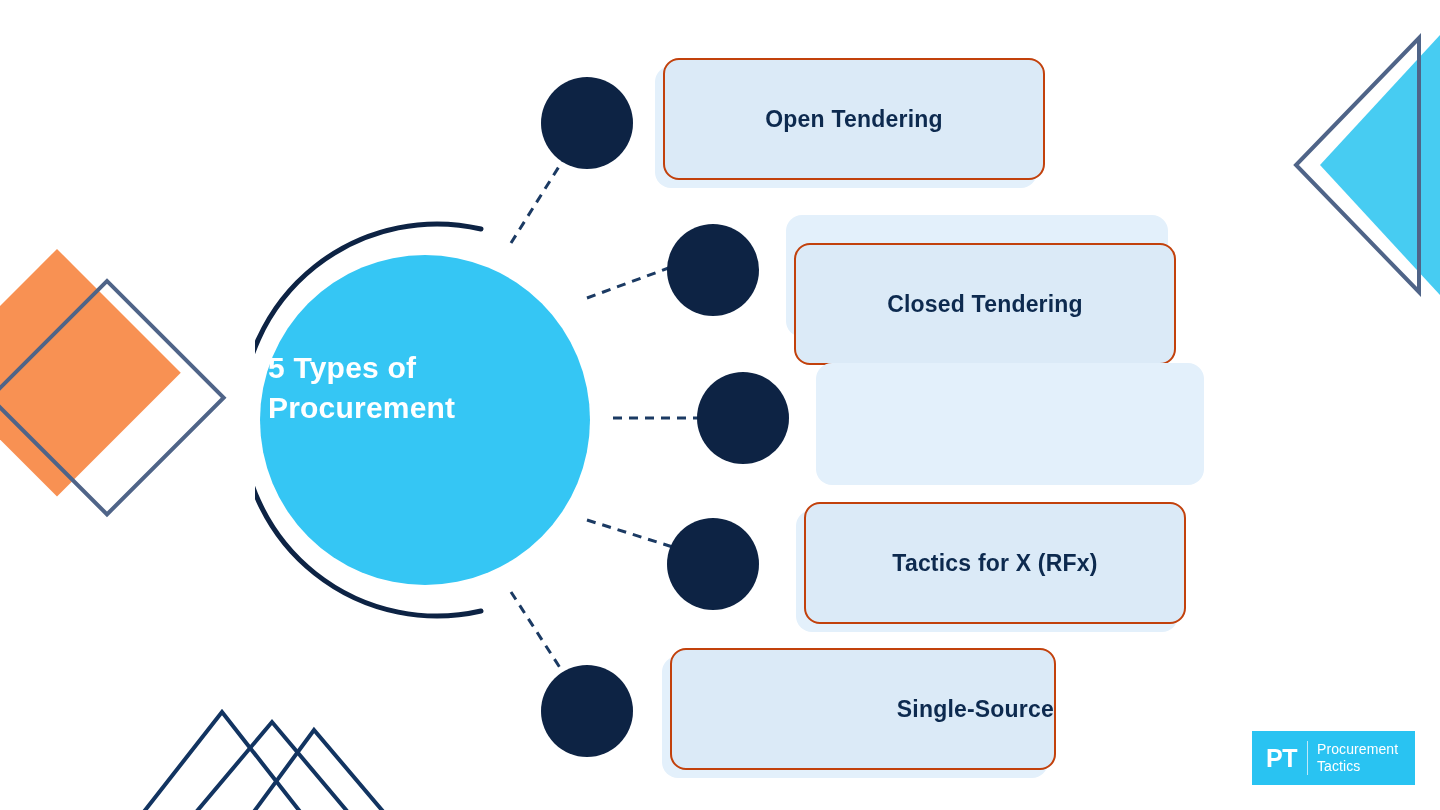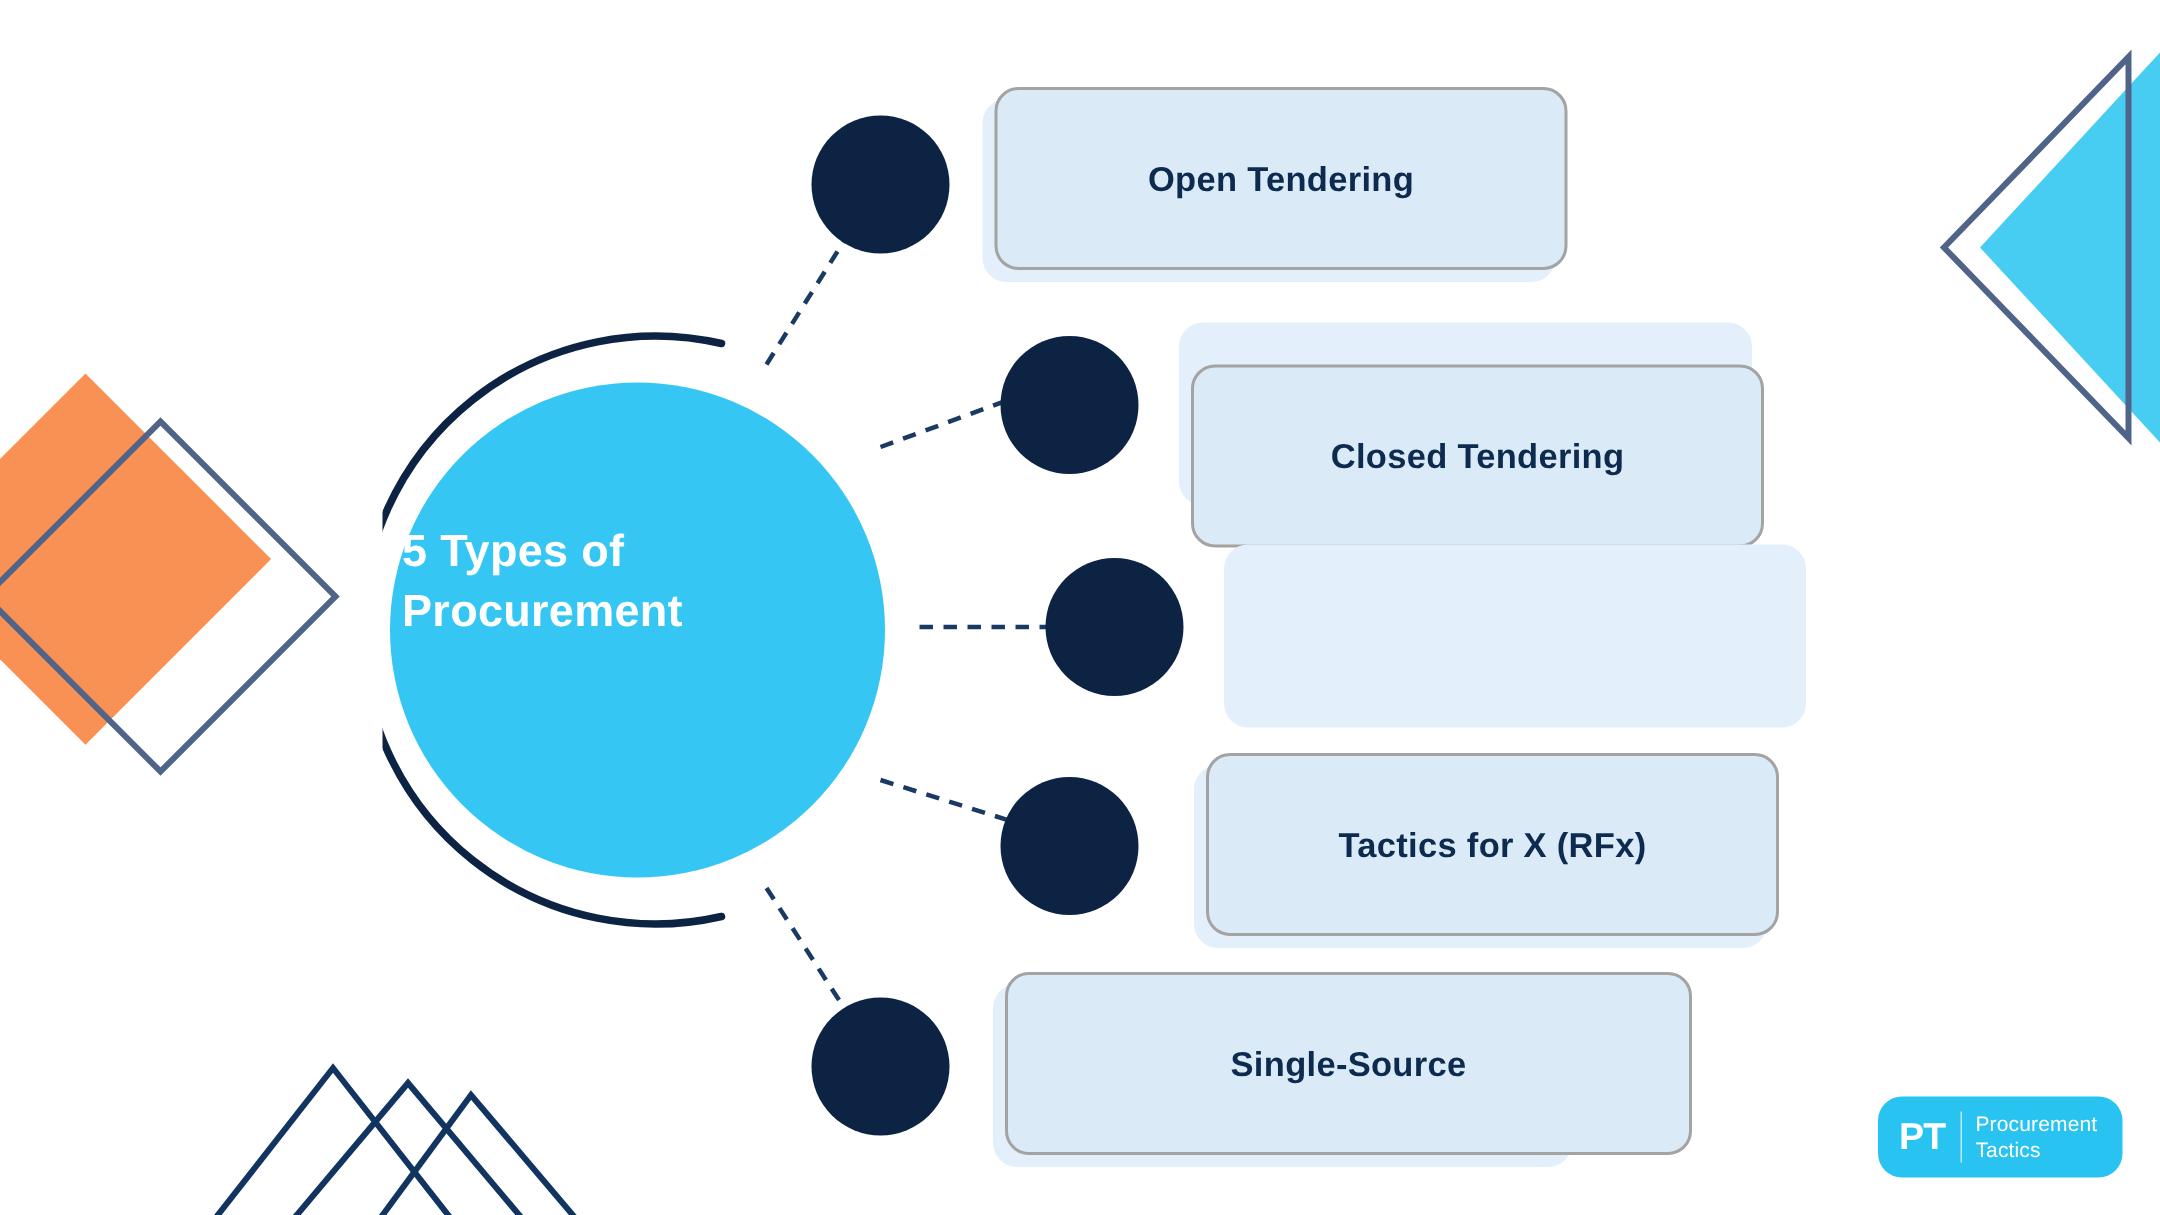--- a/index.html
+++ b/index.html
@@ -58,21 +58,21 @@
   .node-dot {
     position: absolute;
     border-radius: 50%;
     background: #0d2344;
   }
   
   .node-box {
     position: absolute;
     box-sizing: border-box;
     background: #dbeaf7;
-    border: 2px solid #a3a3a3;
+    border: 2px solid #c2410c;
     border-radius: 16px;
     display: flex;
     align-items: center;
     justify-content: center;
   }
   .node-box .box-text {
     color: #0d2a4f;
     font-size: 23px;
     font-weight: bold;
     letter-spacing: 0.2px;
@@ -84,21 +84,21 @@
     background: #e3f0fb;
   }
   
   .logo {
     position: absolute;
     left: 1252px;
     top: 731px;
     width: 163px;
     height: 54px;
     background: #29c3f2;
-    border-radius: 16px;
+    border-radius: 0;
     display: flex;
     align-items: center;
     padding-left: 14px;
     box-sizing: border-box;
   }
   .logo-pt {
     color: #ffffff;
     font-size: 25px;
     font-weight: bold;
     letter-spacing: -0.5px;
@@ -180,21 +180,21 @@
   </div>
 
   <div class="box-shadow" style="left:816px; top:363px; width:388px; height:122px;"></div>
 
   <div class="box-shadow" style="left:796px; top:510px; width:382px; height:122px;"></div>
   <div class="node-box" style="left:804px; top:502px; width:382px; height:122px;">
     <span class="box-text">Tactics for X (RFx)</span>
   </div>
 
   <div class="box-shadow" style="left:662px; top:656px; width:386px; height:122px;"></div>
-  <div class="node-box" style="left:670px; top:648px; width:458px; height:122px;">
+  <div class="node-box" style="left:670px; top:648px; width:386px; height:122px;justify-content:flex-end;">
     <span class="box-text">Single-Source</span>
   </div>
 
   <div class="logo">
     <span class="logo-pt">PT</span>
     <span class="logo-div"></span>
     <span class="logo-words">
       <span>Procurement</span>
       <span>Tactics</span>
     </span>

